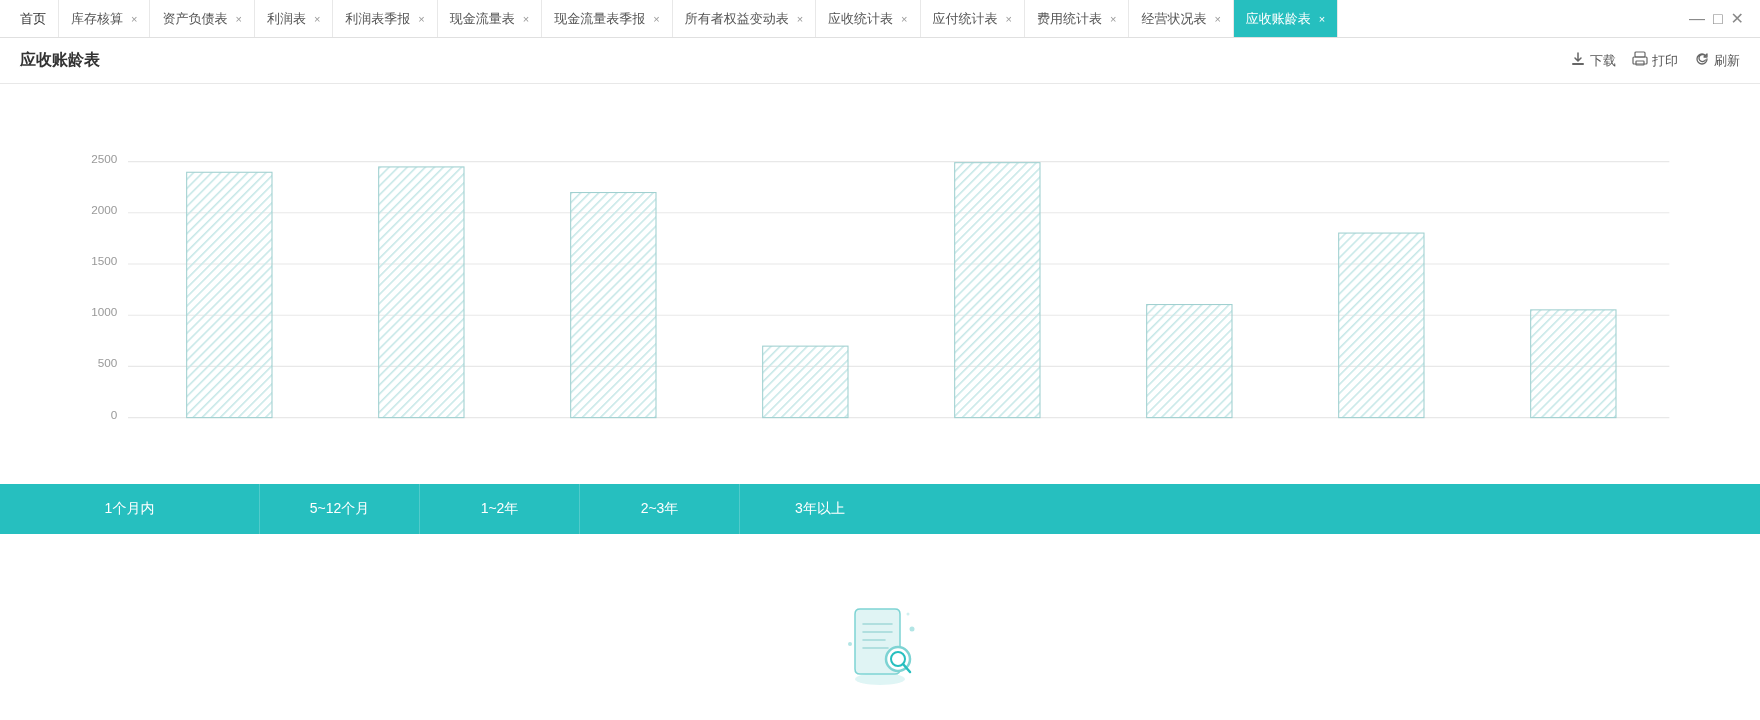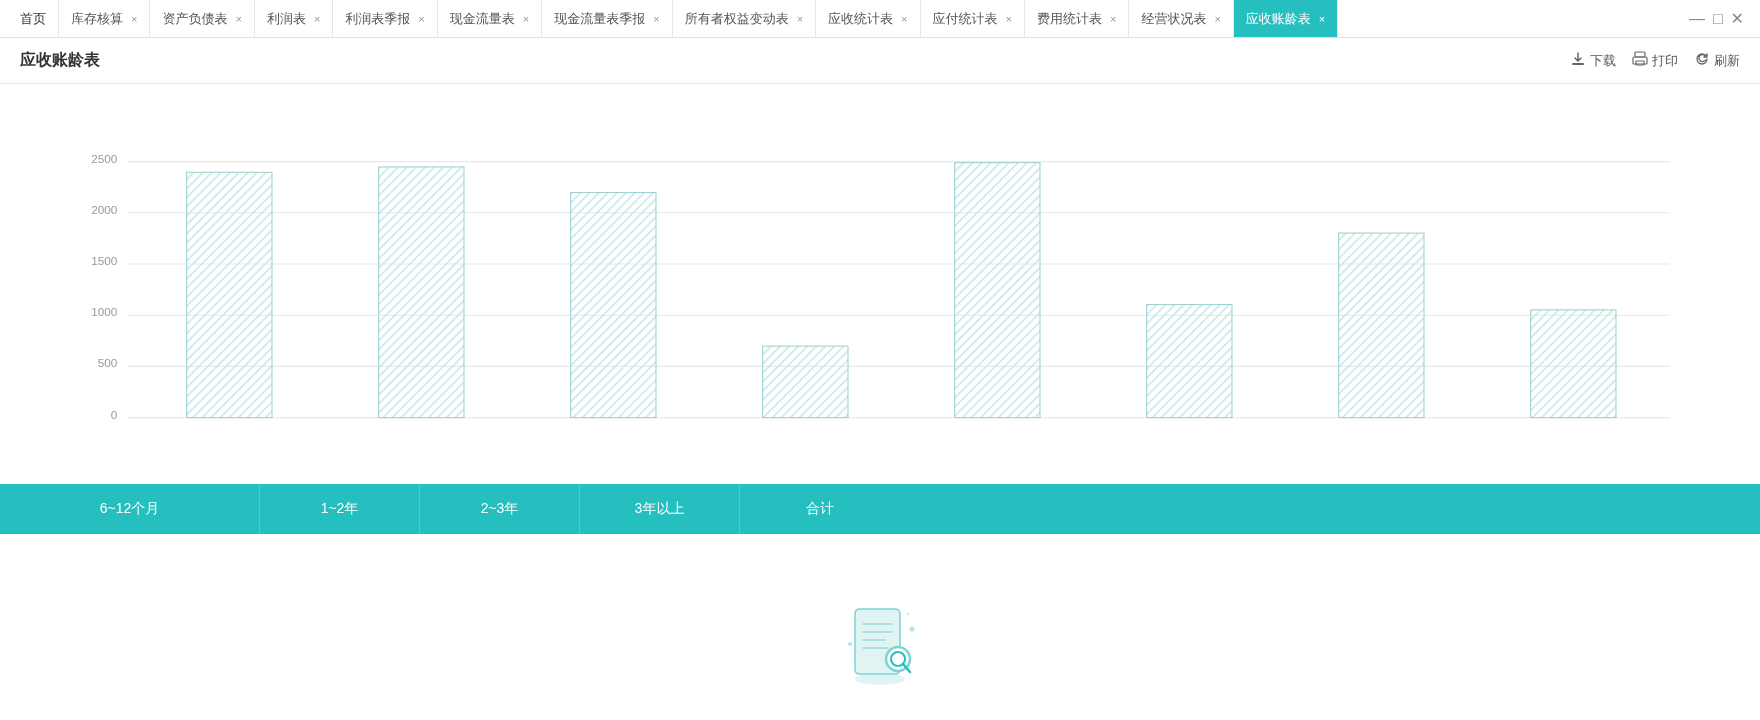--- a/index.html
+++ b/index.html
@@ -237,25 +237,25 @@
         <rect x="1180" y="121" width="80" height="173" fill="url(#hatch)" stroke="#a0d0d0" stroke-width="1"></rect>
         <text x="1220" y="310" font-size="11" fill="#666" text-anchor="middle">2~3年</text>
 
         <rect x="1360" y="193" width="80" height="101" fill="url(#hatch)" stroke="#a0d0d0" stroke-width="1"></rect>
         <text x="1400" y="310" font-size="11" fill="#666" text-anchor="middle">3年以上</text>
       </svg>
     </div>
   </div>
 
   <div class="table-header" id="table-header-row">
-      <div class="table-header-cell">6~12个月</div>
+      <div class="table-header-cell">1个月内</div>
+      <div class="table-header-cell">5~12个月</div>
       <div class="table-header-cell">1~2年</div>
       <div class="table-header-cell">2~3年</div>
       <div class="table-header-cell">3年以上</div>
-      <div class="table-header-cell">合计</div>
     </div>
 
   <div class="data-area">
     <div class="empty-state">
 
       <svg class="empty-icon" viewBox="0 0 100 100" xmlns="http://www.w3.org/2000/svg">
 
         <ellipse cx="50" cy="85" rx="25" ry="6" fill="rgba(38,191,191,0.15)"></ellipse>
 
         <path d="M25 20 Q25 15 30 15 L65 15 Q70 15 70 20 L70 75 Q70 80 65 80 L30 80 Q25 80 25 75 Z" fill="#e0f4f4" stroke="#7dd3d3" stroke-width="1.5"></path>

